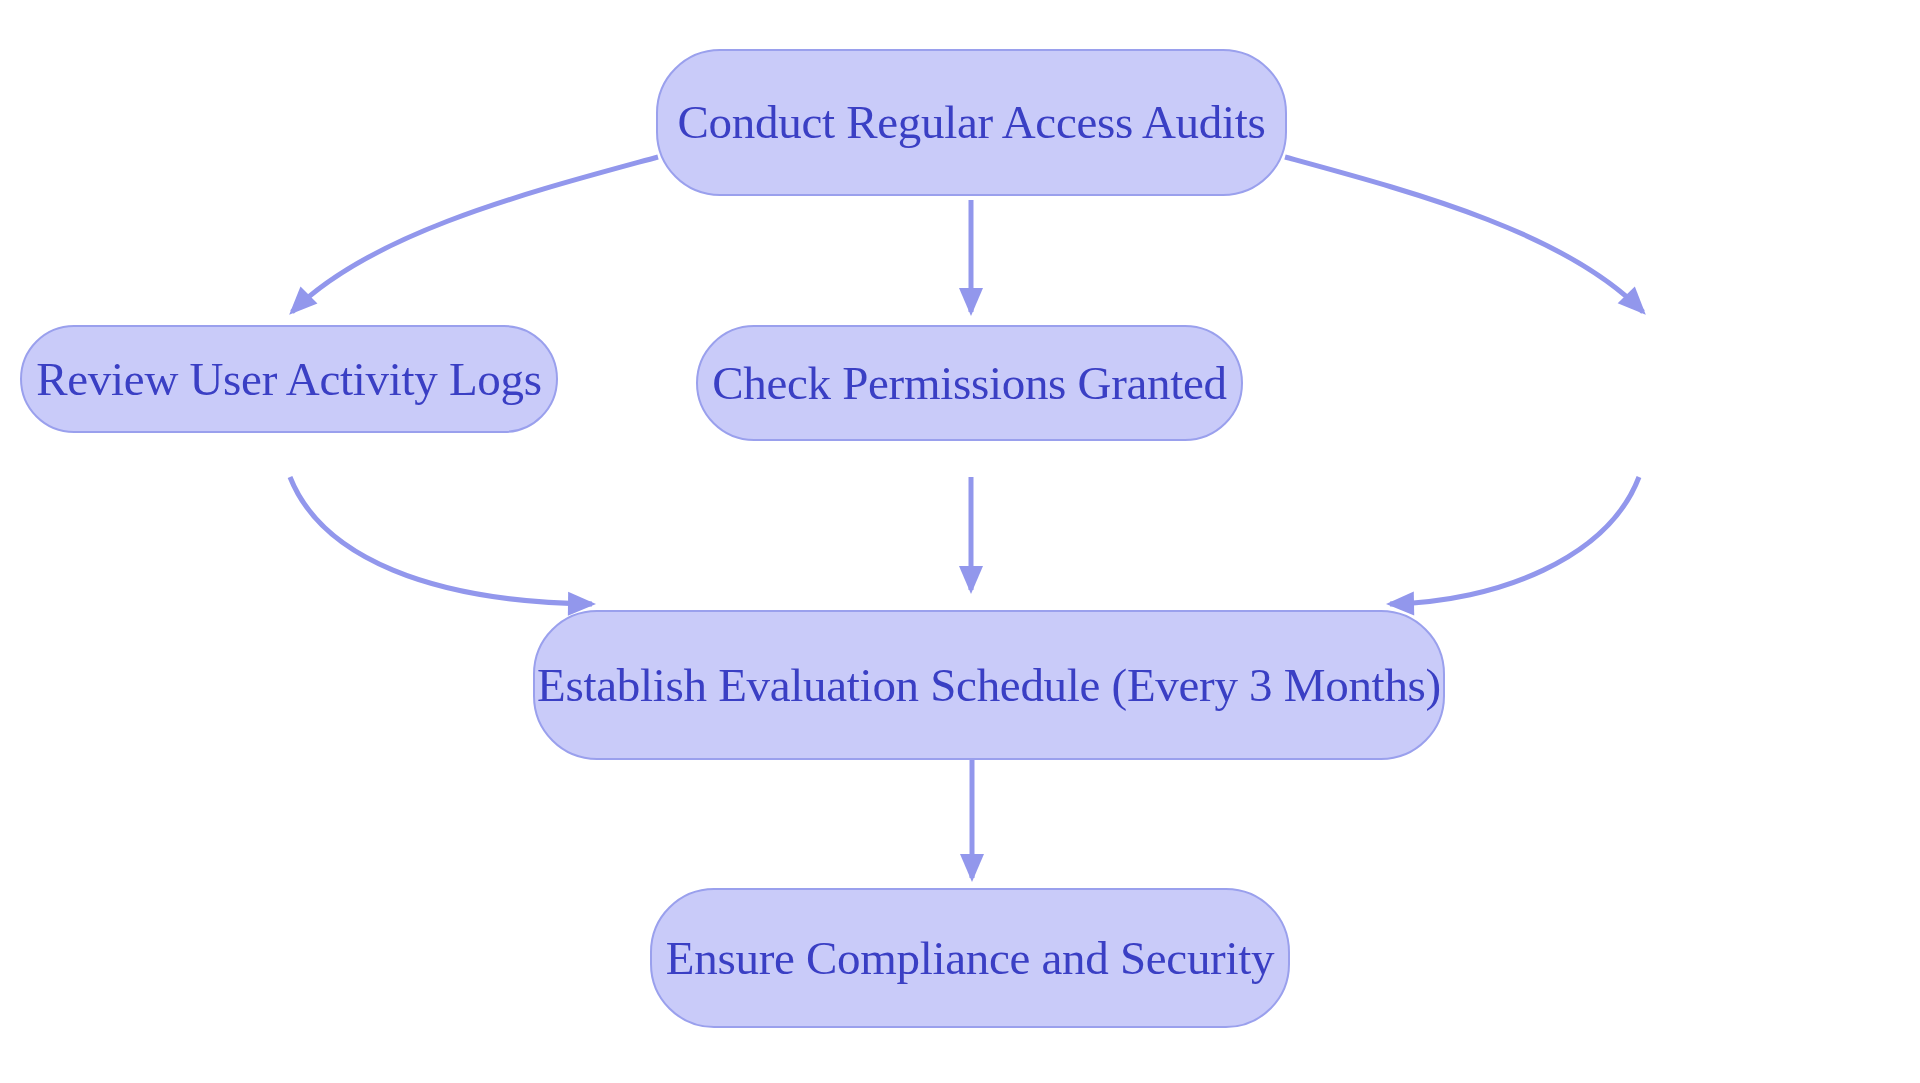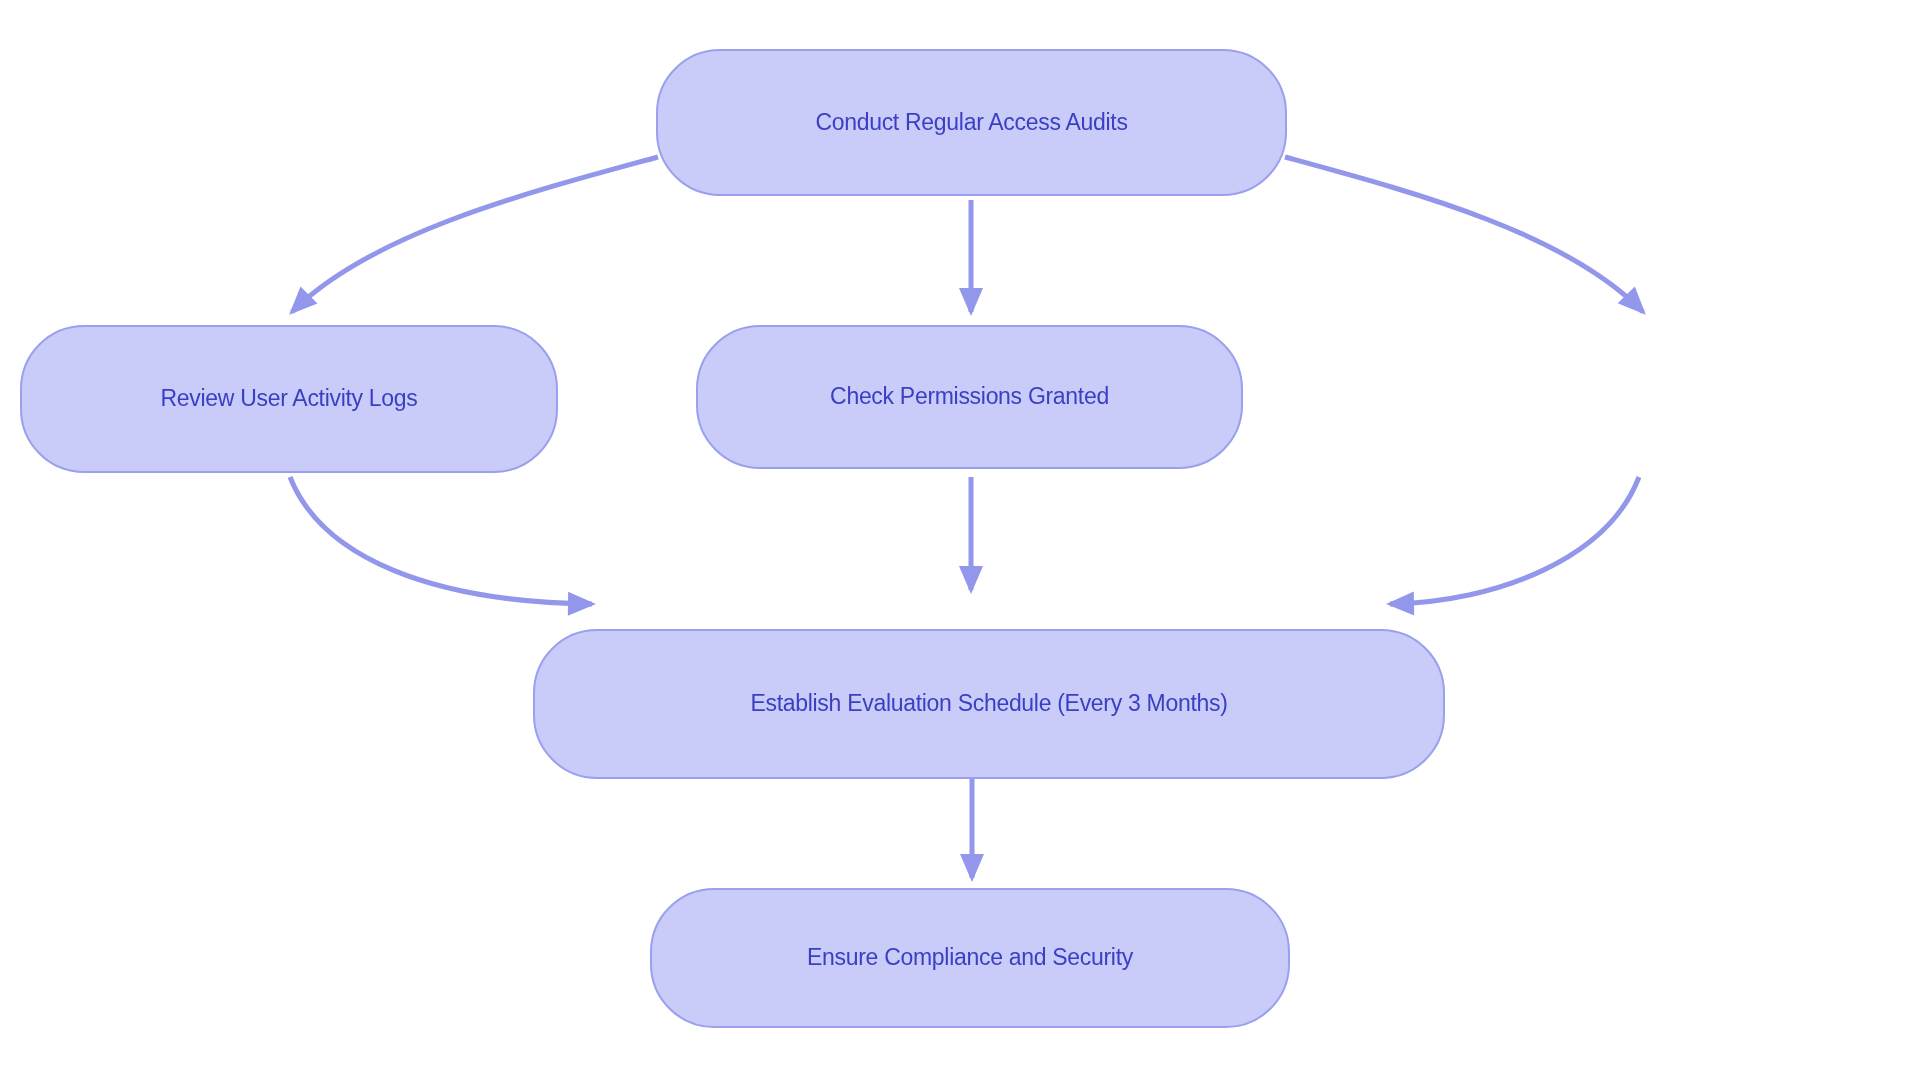--- a/index.html
+++ b/index.html
@@ -34,25 +34,26 @@
     border: 2px solid var(--border, #9aa0ed);
     border-radius: 64px;
     display: flex;
     align-items: center;
     justify-content: center;
     text-align: center;
     padding: 0 30px;
   }
   .node span {
     color: var(--text, #3a3fc4);
-    font-size: 23px;
+    font-size: 47px;
     font-weight: 400;
     letter-spacing: -0.3px;
     line-height: 1.2;
     white-space: nowrap;
+    font-family: Liberation Serif, serif;
   }
 </style>
 </head>
 <body>
 
 <div class="canvas">
 
   <svg class="edges" viewBox="0 0 1920 1083">
     <defs>
       <marker id="ah" markerUnits="userSpaceOnUse" markerWidth="34" markerHeight="30" refX="26" refY="14" orient="auto">
@@ -65,30 +66,30 @@
     <path class="edge" d="M 290 477 C 322 558, 432 602, 592 604" marker-end="url(#ah)"></path>
     <path class="edge" d="M 971 477 L 971 590" marker-end="url(#ah)"></path>
     <path class="edge" d="M 1639 477 C 1608 558, 1498 602, 1390 604" marker-end="url(#ah)"></path>
     <path class="edge" d="M 972 752 L 972 878" marker-end="url(#ah)"></path>
   </svg>
 
   <div class="node" style="left:656px; top:49px; width:631px; height:147px;">
     <span>Conduct Regular Access Audits</span>
   </div>
 
-  <div class="node" style="left:20px; top:325px; width:538px; height:148px;">
+  <div class="node" style="left:20px; top:325px; width:538px; height:108px;">
     <span>Review User Activity Logs</span>
   </div>
 
-  <div class="node" style="left:696px; top:325px; width:547px; height:144px;">
+  <div class="node" style="left:696px; top:325px; width:547px; height:116px;">
     <span>Check Permissions Granted</span>
   </div>
 
 
-  <div class="node" style="left:533px; top:629px; width:912px; height:150px;">
+  <div class="node" style="left:533px; top:610px; width:912px; height:150px;">
     <span>Establish Evaluation Schedule (Every 3 Months)</span>
   </div>
 
   <div class="node" style="left:650px; top:888px; width:640px; height:140px;text-align:right;">
     <span>Ensure Compliance and Security</span>
   </div>
 
 </div>
 
 </body></html>

